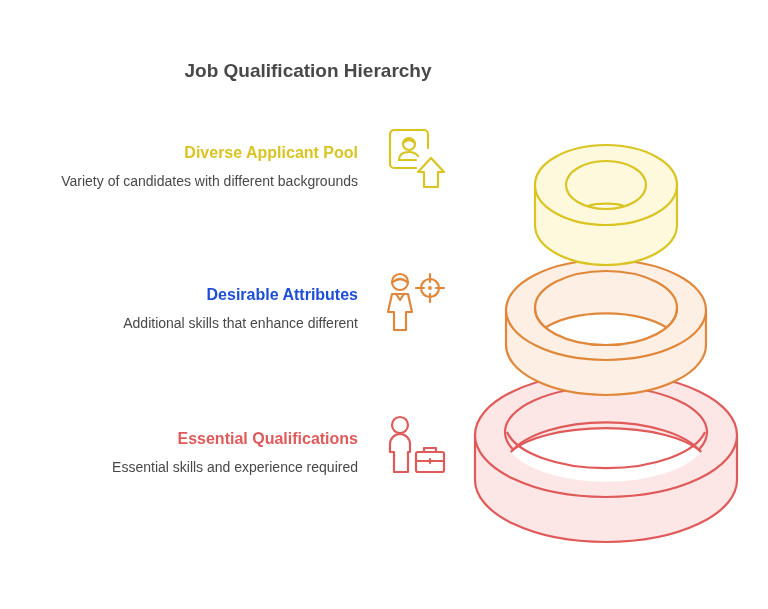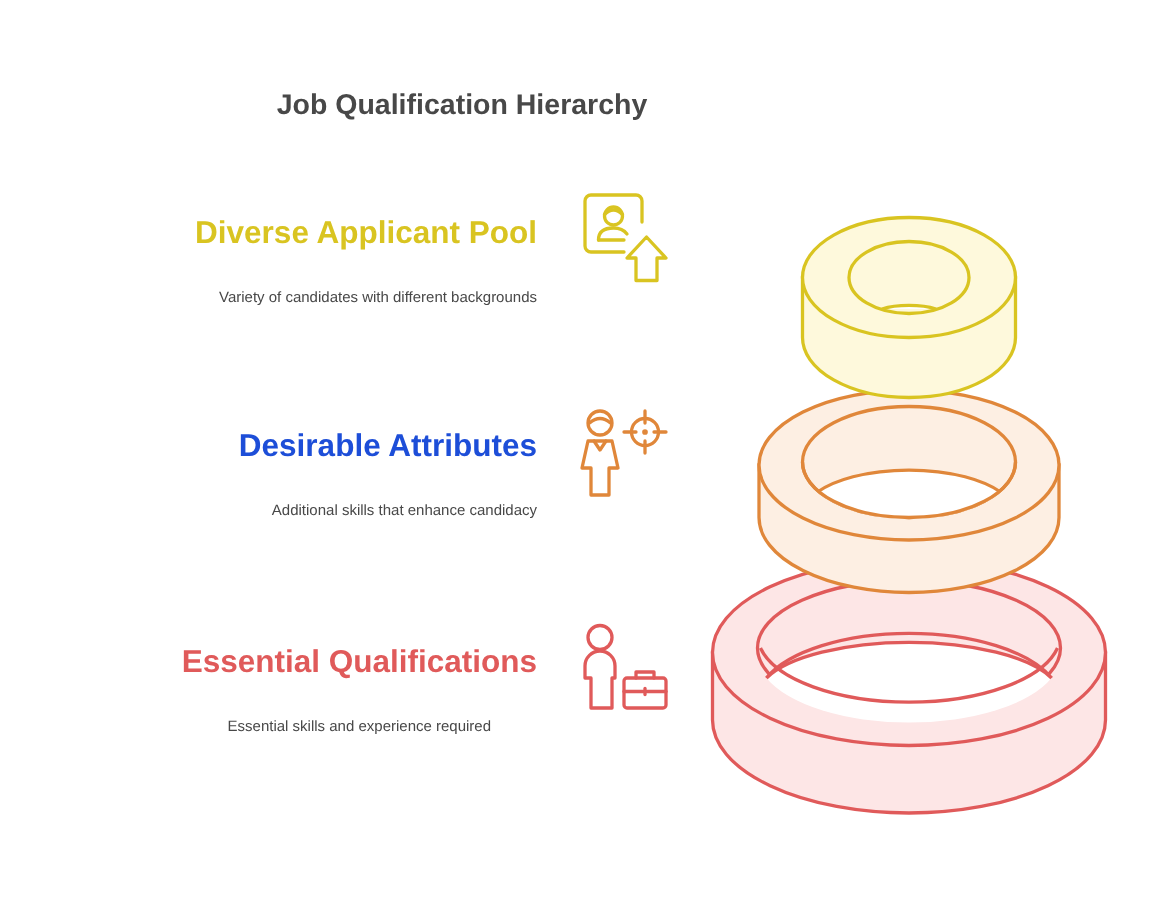--- a/index.html
+++ b/index.html
@@ -1,39 +1,39 @@
 <!DOCTYPE html>
 <html><head>
   <meta charset="utf-8">
   <style>
     html, body { margin: 0; padding: 0; background: #ffffff; }
     body { width: 768px; height: 609px; position: relative; overflow: hidden; font-family: "Liberation Sans", sans-serif; }
     .title { position: absolute; left: 0; width: 616px; top: 60px; text-align: center; font-size: 19px; font-weight: bold; color: #484848; }
     .item { position: absolute; right: 410px; text-align: right; }
-    .item-title { font-size: 21px; font-weight: bold; white-space: nowrap; }
-    .item-desc { font-size: 10px; color: #484848; line-height: 22px; margin-top: 20px; }
+    .item-title { font-size: 16px; font-weight: bold; white-space: nowrap; }
+    .item-desc { font-size: 14px; color: #484848; line-height: 22px; margin-top: 8px; }
     #item-0 { top: 144px; }
     #item-1 { top: 286px; }
-    #item-2 { top: 430px; text-align: center; }
+    #item-2 { top: 430px; }
     #item-0 .item-desc { width: 300px; }
     .icon { position: absolute; }
     svg.diagram { position: absolute; left: 0; top: 0; }
   </style>
 </head>
 <body>
 
 <div class="title">Job Qualification Hierarchy</div>
 
 <div class="item" id="item-0">
   <div class="item-title" style="color:#D9C421">Diverse Applicant Pool</div>
   <div class="item-desc">Variety of candidates with different backgrounds</div>
 </div>
 <div class="item" id="item-1">
   <div class="item-title" style="color:#1d4ed8">Desirable Attributes</div>
-  <div class="item-desc">Additional skills that enhance candidacy</div>
+  <div class="item-desc">Additional skills that enhance different</div>
 </div>
 <div class="item" id="item-2">
   <div class="item-title" style="color:#E05A5A">Essential Qualifications</div>
   <div class="item-desc">Essential skills and experience required</div>
 </div>
 
 <svg class="icon" style="left:386px;top:128px" width="62" height="62" viewBox="0 0 62 62">
   <g fill="none" stroke="#D9C421" stroke-width="2.2" stroke-linejoin="round" stroke-linecap="round">
     <path d="M30 40 H8 a4 4 0 0 1 -4 -4 V6 a4 4 0 0 1 4 -4 H38 a4 4 0 0 1 4 4 V20"></path>
     <circle cx="23" cy="16" r="6"></circle>

